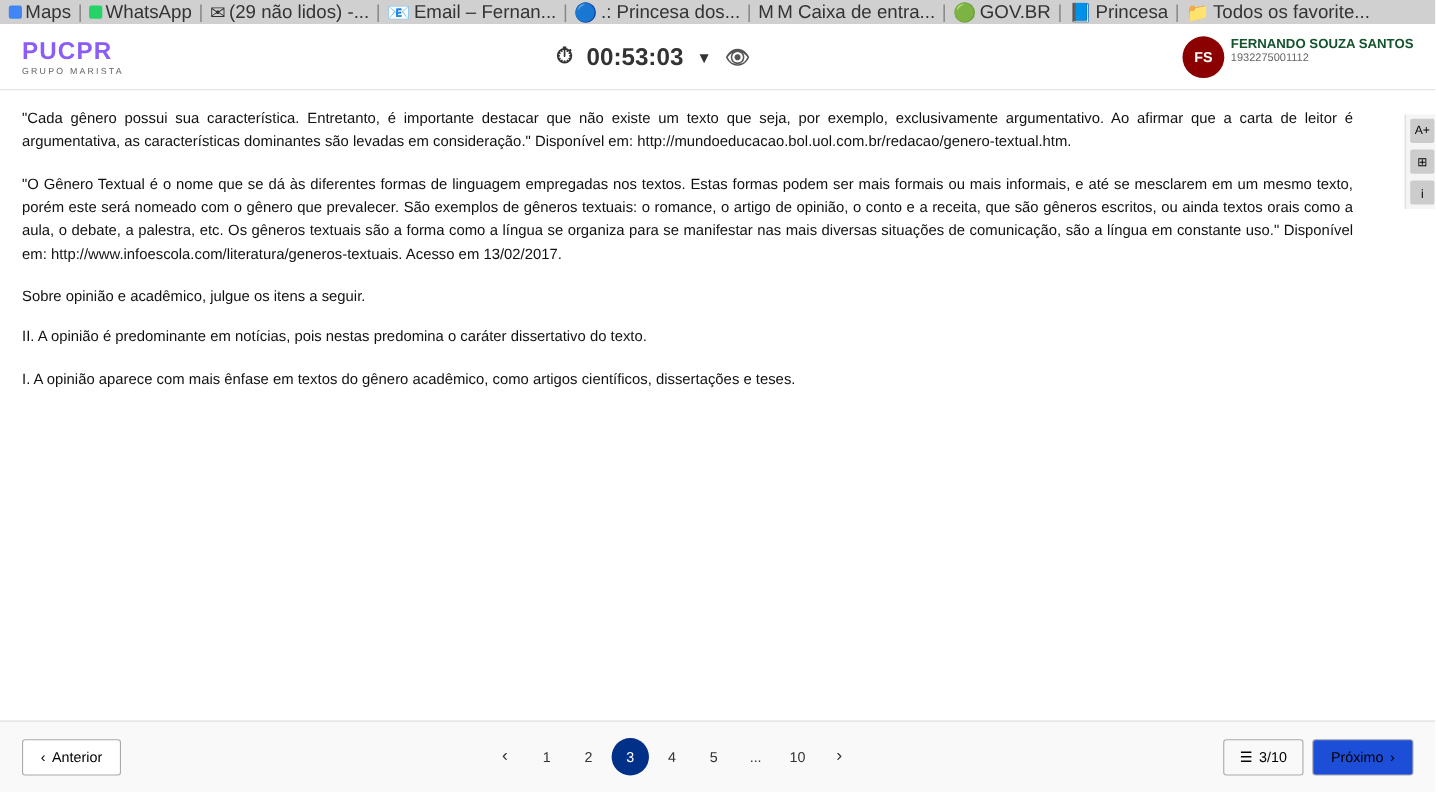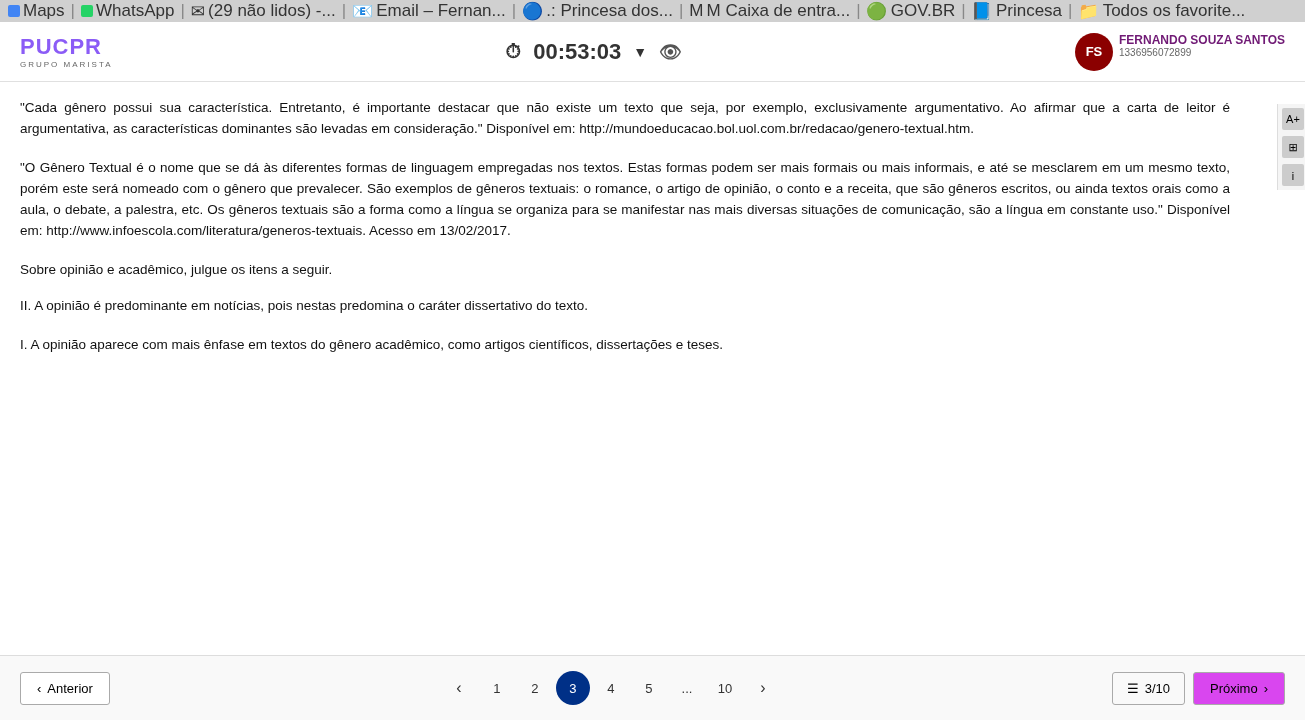--- a/index.html
+++ b/index.html
@@ -111,21 +111,21 @@
       justify-content: center;
       font-size: 13px;
       font-weight: bold;
     }
     .user-info {
       text-align: left;
     }
     .user-name {
       font-size: 12px;
       font-weight: bold;
-      color: #701a75;
+      color: #14532d;
     }
     .user-id {
       font-size: 10px;
       color: #666;
     }
 
     
     .sidebar-right {
       position: absolute;
       right: 0;
@@ -226,21 +226,21 @@
     .page-btn.arrow {
       font-size: 16px;
       color: #333;
     }
 
     .btn-proximo {
       display: flex;
       align-items: center;
       gap: 6px;
       border: 1px solid #aaa;
-      background: #d946ef;
+      background: #1d4ed8;
       padding: 8px 16px;
       cursor: pointer;
       font-size: 13px;
       border-radius: 3px;
     }
 
     .page-counter {
       border: 1px solid #aaa;
       padding: 8px 14px;
       font-size: 13px;
@@ -311,21 +311,21 @@
       <span class="timer-icon">⏱</span>
       <span>00:53:03</span>
       <span class="dropdown-arrow">▼</span>
       <span class="eye-icon">👁</span>
     </div>
 
     <div class="header-user">
       <div class="user-avatar">FS</div>
       <div class="user-info">
         <div class="user-name">FERNANDO SOUZA SANTOS</div>
-        <div class="user-id">1336956072899</div>
+        <div class="user-id">1932275001112</div>
       </div>
     </div>
   </div>
 
   <div class="sidebar-right">
     <div class="sidebar-icon">
       <span>A+</span>
     </div>
     <div class="sidebar-icon">
       <span>⊞</span>

